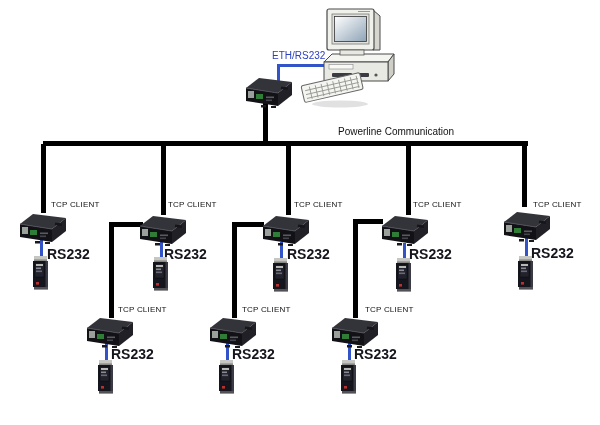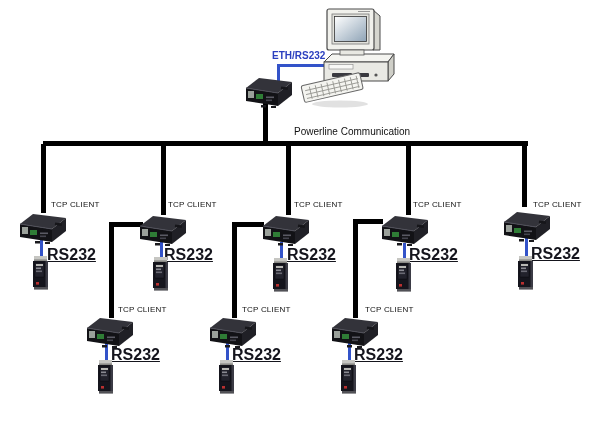--- a/index.html
+++ b/index.html
@@ -3,23 +3,23 @@
 <meta charset="utf-8">
 <style>
   html,body{margin:0;padding:0;background:#ffffff;}
   .canvas{
     position:relative;width:600px;height:425px;background:#ffffff;overflow:hidden;
     font-family:"Liberation Sans", sans-serif;color:#1a1a1a;
   }
   .line{position:absolute;background:#000000;}
   .bline{position:absolute;background:#3353c9;}
   .lbl{position:absolute;font-size:8px;font-weight:normal;letter-spacing:.2px;white-space:nowrap;color:#111;}
-  .rlbl{position:absolute;font-size:16px;font-weight:bold;white-space:nowrap;color:#15151d;text-decoration:underline;}
-  .buslbl{position:absolute;font-size:10px;color:#111;white-space:nowrap;}
-  .ethlbl{position:absolute;font-size:10px;font-weight:bold;color:#2b3fbf;white-space:nowrap;}
+  .rlbl{position:absolute;font-size:14px;font-weight:bold;white-space:nowrap;color:#15151d;}
+  .buslbl{position:absolute;font-size:10px;color:#111;white-space:nowrap;margin-left:44px;}
+  .ethlbl{position:absolute;font-size:10px;font-weight:normal;color:#2b3fbf;white-space:nowrap;}
   .dev{position:absolute;width:52px;height:32px;}
   .met{position:absolute;width:22px;height:34px;}
   .pc{position:absolute;left:296px;top:4px;width:102px;height:106px;}
   svg{display:block;}
 </style>
 </head>
 <body>
 
 <div class="canvas">
 

